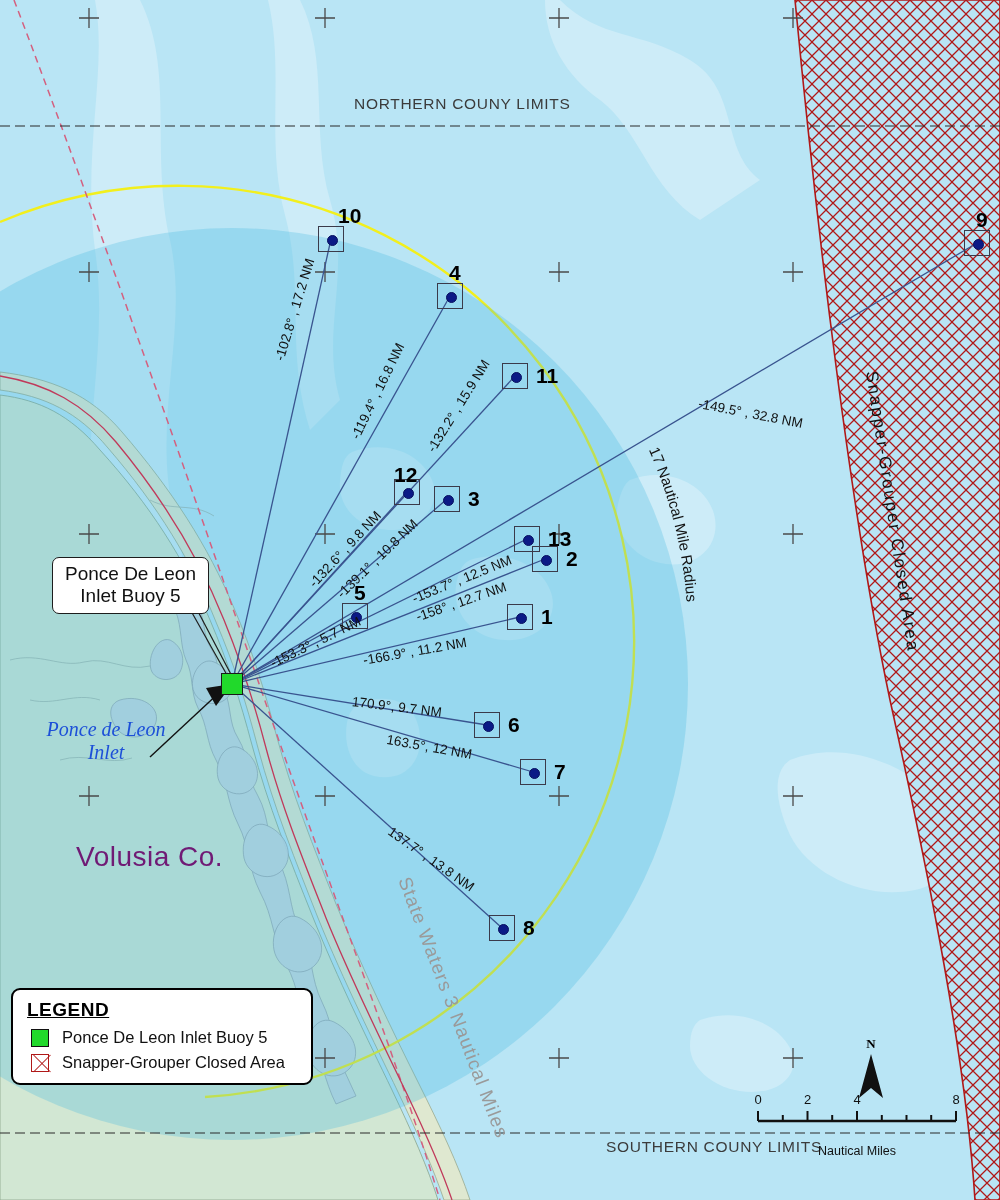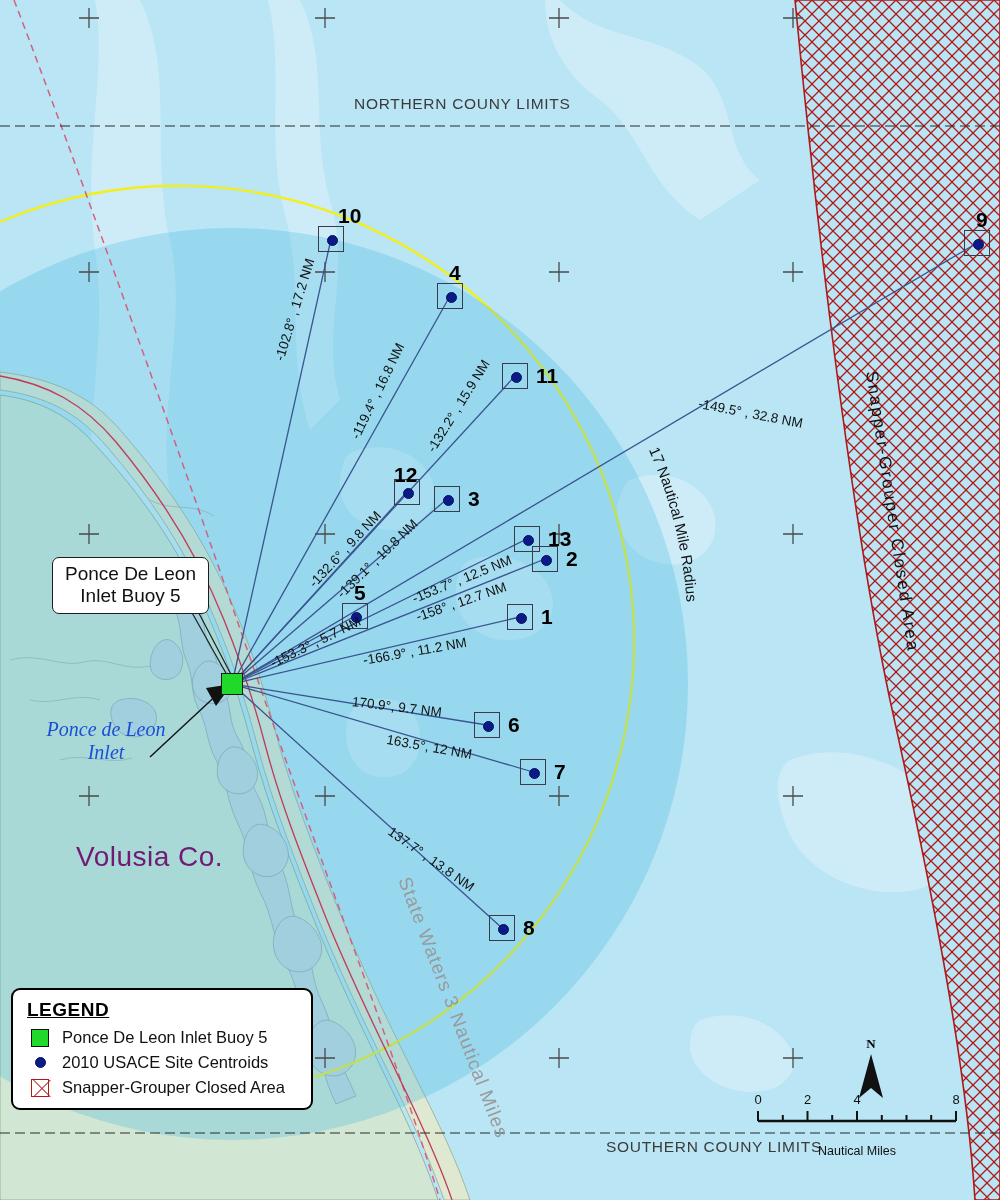--- a/index.html
+++ b/index.html
@@ -367,26 +367,20 @@
     <h4>LEGEND</h4>
     <div id="legend-rows">
         <div class="row">
           <div class="sym">
             <div class="sw-green"></div>
           </div>
           <div>Ponce De Leon Inlet Buoy 5</div>
         </div>
         <div class="row">
           <div class="sym">
-            <div class="sw-dot"></div>
-          </div>
-          <div>2010 USACE Site Centroids</div>
-        </div>
-        <div class="row">
-          <div class="sym">
             <div class="sw-hatch"></div>
           </div>
           <div>Snapper-Grouper Closed Area</div>
         </div>
       </div>
   </div>
 
 </div>
 
 </body></html>

